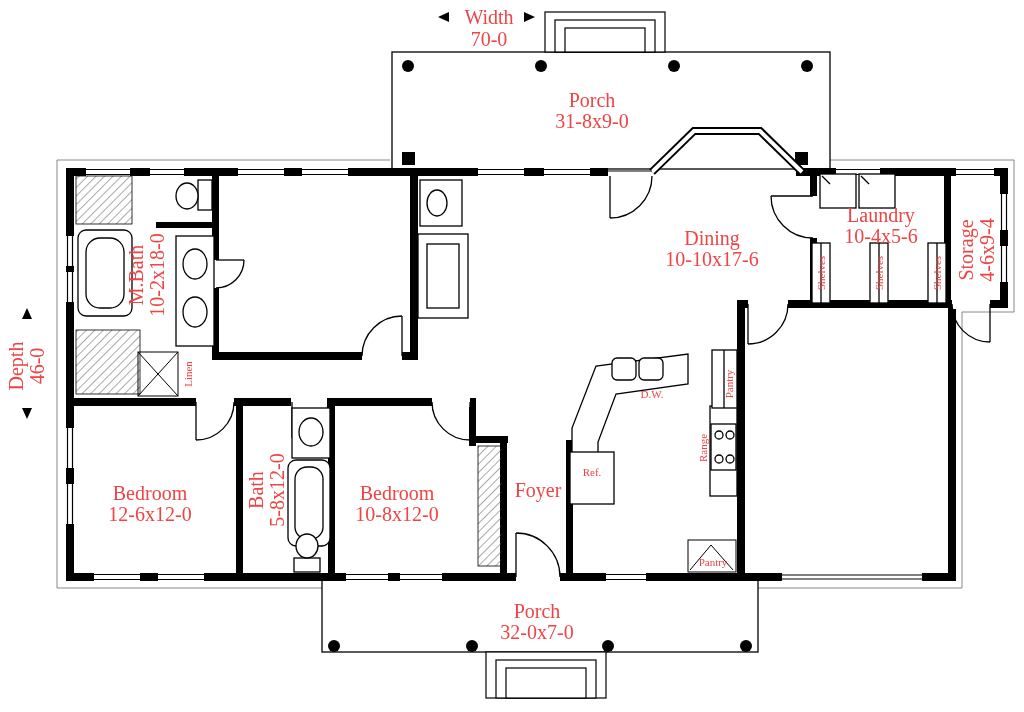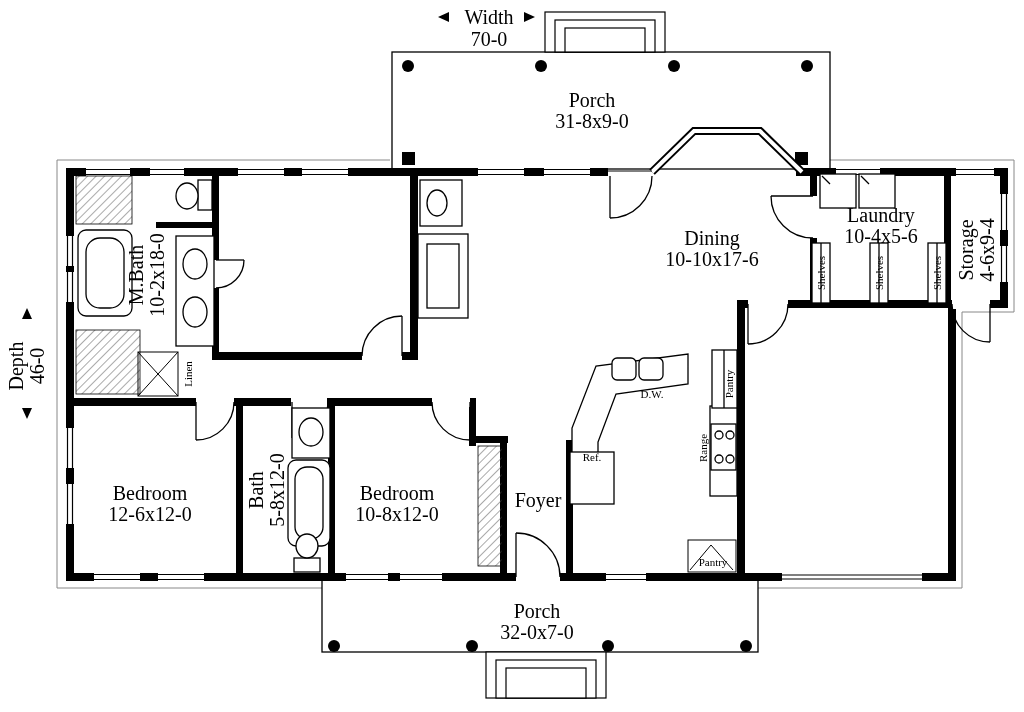--- a/index.html
+++ b/index.html
@@ -1,17 +1,17 @@
 <!DOCTYPE html>
 <html><head>
 <meta charset="utf-8">
 <style>
   html,body{margin:0;padding:0;background:#fff;}
   .plan{position:relative;width:1024px;height:712px;background:#fff;overflow:hidden;
-        font-family:"Liberation Serif",serif;color:#000000;}
+        font-family:"Liberation Serif",serif;color:#ef4444;}
   .plan svg{position:absolute;left:0;top:0;}
   .lbl{position:absolute;transform:translate(-50%,-50%);text-align:center;
        font-size:20px;line-height:21px;white-space:nowrap;}
   .lbl.rot{transform:translate(-50%,-50%) rotate(-90deg);}
   .lbl .ln{display:block;}
   .sm{font-size:11px;line-height:11px;}
   .wrap{white-space:normal;width:134px;}
   .arrow{position:absolute;width:0;height:0;}
   .a-left{border-top:5px solid transparent;border-bottom:5px solid transparent;border-right:11px solid #000;}
   .a-right{border-top:5px solid transparent;border-bottom:5px solid transparent;border-left:11px solid #000;}
@@ -271,21 +271,21 @@
     <span class="ln">10-4x5-6</span>
   </div>
 
   <div class="lbl rot" style="left:977px;top:250px;">
     <span class="ln">Storage</span>
     <span class="ln">4-6x9-4</span>
   </div>
 
 
 
-  <div class="lbl" style="left:538px;top:500px;">Foyer</div>
+  <div class="lbl" style="left:538px;top:490px;">Foyer</div>
 
   <div class="lbl" style="left:150px;top:504px;">
     <span class="ln">Bedroom</span>
     <span class="ln">12-6x12-0</span>
   </div>
 
   <div class="lbl rot" style="left:267px;top:490px;">
     <span class="ln">Bath</span>
     <span class="ln">5-8x12-0</span>
   </div>
@@ -299,17 +299,17 @@
     <span class="ln">Porch</span>
     <span class="ln">32-0x7-0</span>
   </div>
 
   <div class="lbl rot sm" style="left:188px;top:374px;">Linen</div>
   <div class="lbl rot sm" style="left:821px;top:273px;">Shelves</div>
   <div class="lbl rot sm" style="left:879px;top:273px;">Shelves</div>
   <div class="lbl rot sm" style="left:937px;top:273px;">Shelves</div>
   <div class="lbl rot sm" style="left:729px;top:384px;">Pantry</div>
   <div class="lbl sm" style="left:713px;top:562px;">Pantry</div>
-  <div class="lbl sm" style="left:592px;top:457px;">Ref.</div>
+  <div class="lbl sm" style="left:592px;top:472px;">Ref.</div>
   <div class="lbl sm" style="left:652px;top:394px;">D.W.</div>
   <div class="lbl rot sm" style="left:703px;top:448px;">Range</div>
 
 </div>
 
 </body></html>

